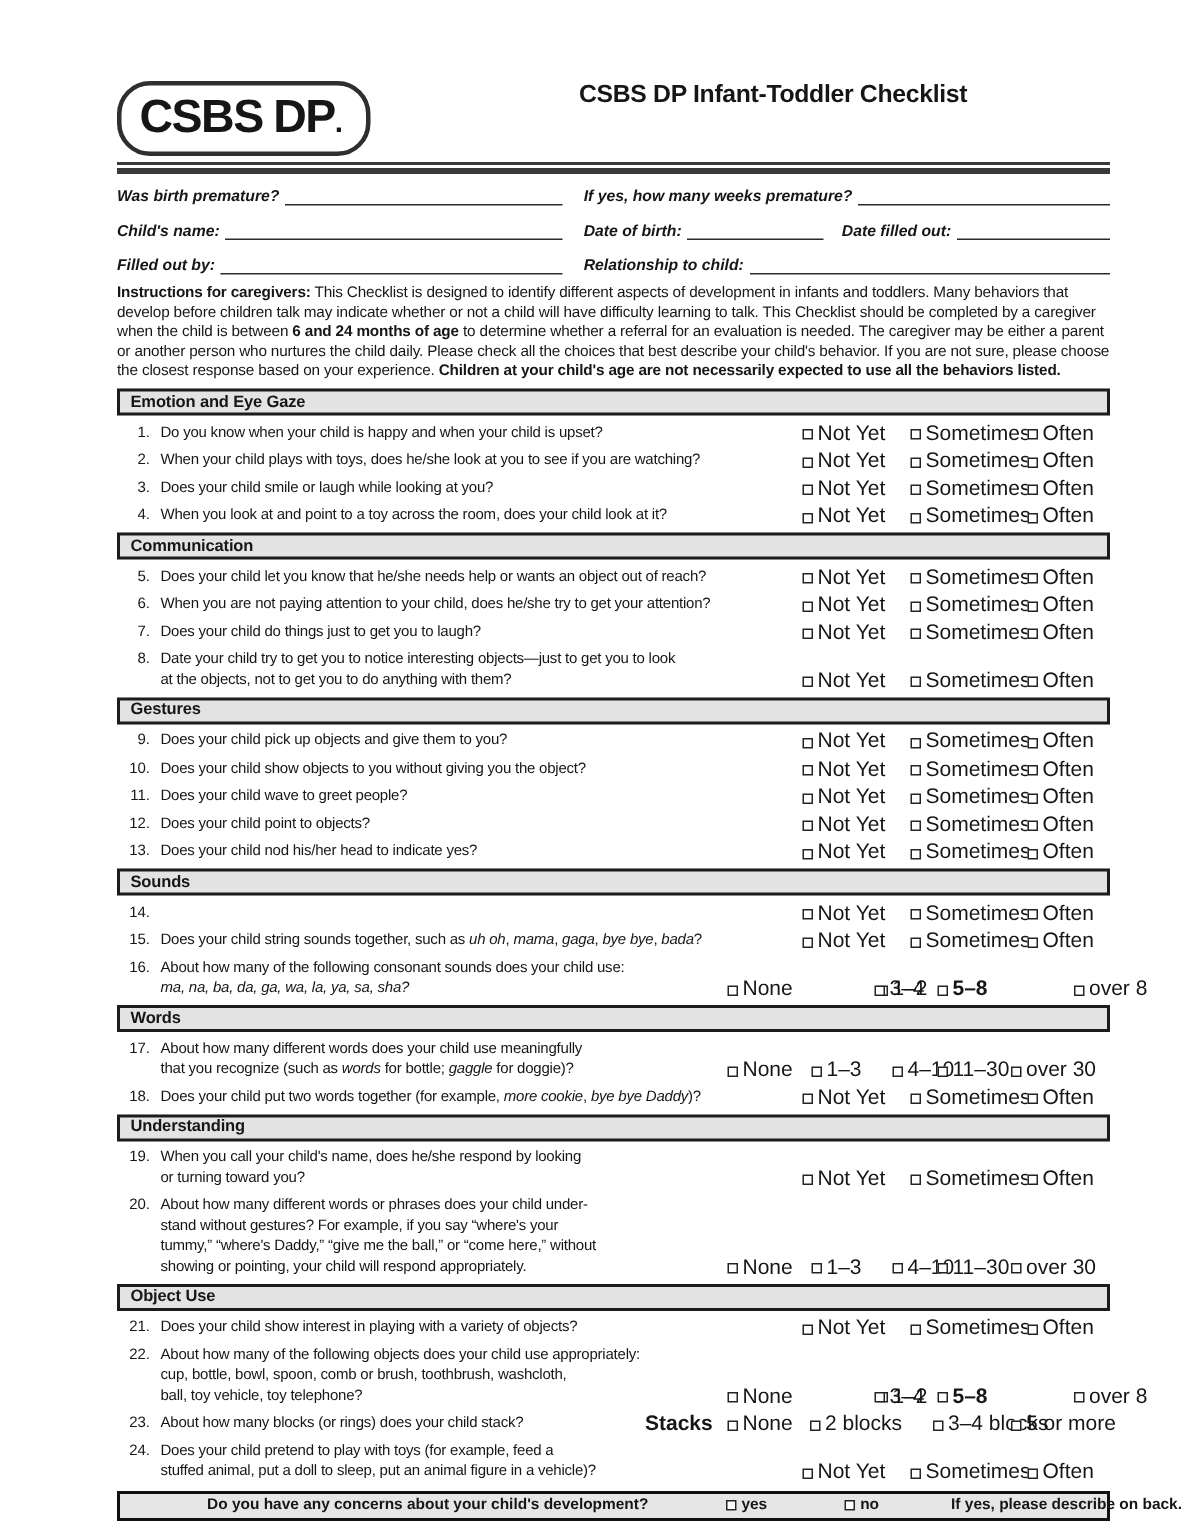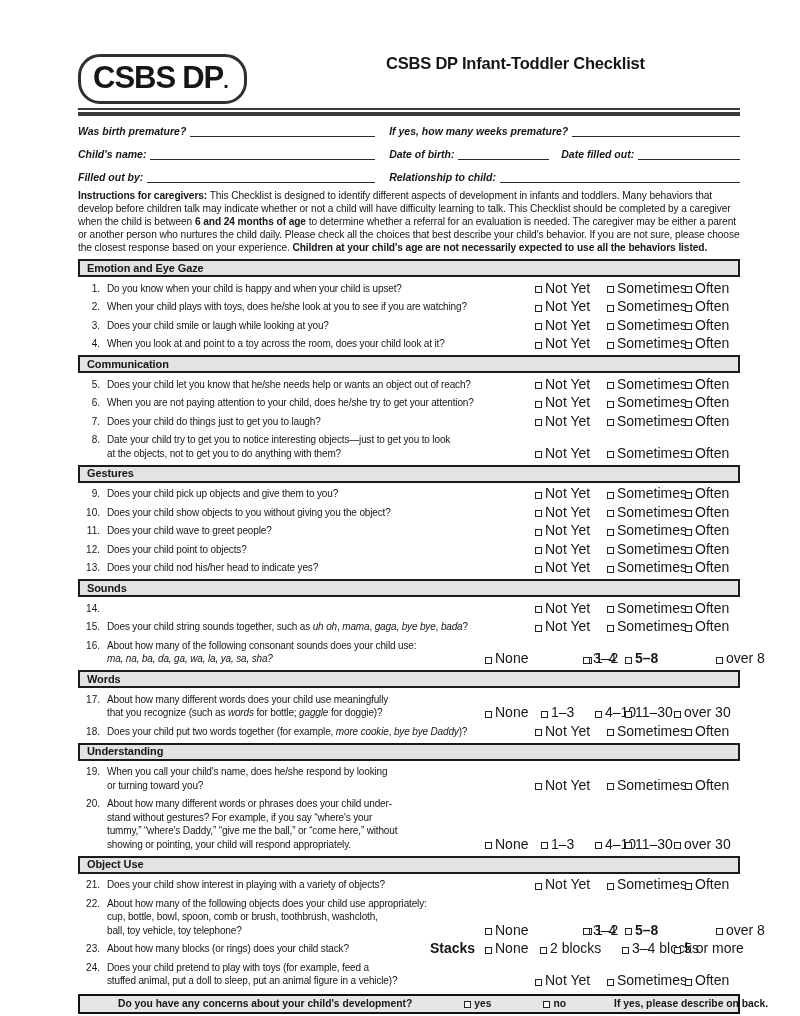--- a/index.html
+++ b/index.html
@@ -76,21 +76,21 @@
   .opts.stacks .opt0{left:67px;} .opts.stacks .opt1{left:122px;} .opts.stacks .opt2{left:184px;margin-left:20px;} .opts.stacks .opt3{left:256px;}
   .cb{
     display:inline-block;width:7px;height:7px;border:1.3px solid #242424;
     margin-right:3px;background:#fff;position:relative;top:0.5px;
   }
 
   
   .concerns{
     margin-top:4px;border:2.2px solid #111;background:#e6e6e6;
     display:flex;align-items:center;
-    font-size:10.3px;font-weight:700;padding:2px 10px 3px 38px;
+    font-size:10.3px;font-weight:700;padding:2px 10px 3px 58px;
   }
   .concerns .cq{white-space:nowrap;}
   .concerns .copt{white-space:nowrap;margin-left:52px;}
   .concerns .cnote{white-space:nowrap;margin-left:48px;}
 </style>
 </head>
 <body>
 
 <div class="page">
 

